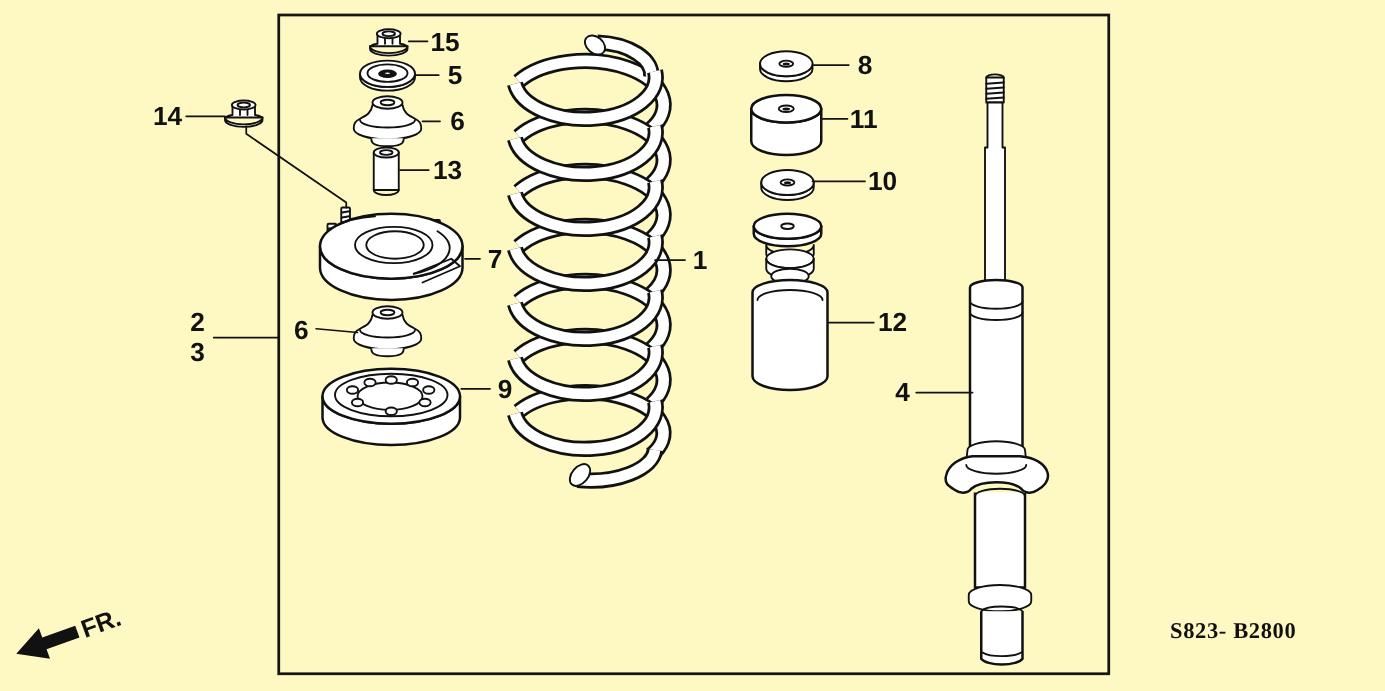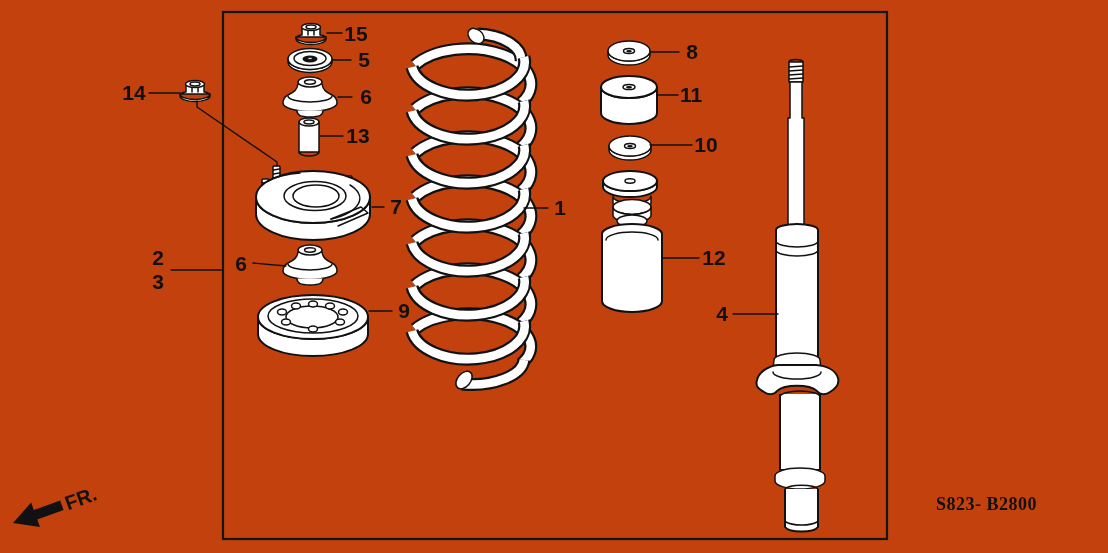--- a/index.html
+++ b/index.html
@@ -1,16 +1,16 @@
 <!DOCTYPE html>
 <html><head>
 <meta charset="utf-8">
 <style>
   html,body{margin:0;padding:0;background:#ffffff;}
-  #stage{position:relative;width:1108px;height:553px;background:#c2410c;overflow:hidden;
+  #stage{position:relative;width:1108px;height:553px;background:#fef9c3;overflow:hidden;
          font-family:"Liberation Sans",sans-serif;}
   svg{position:absolute;left:0;top:0;}
   .o15 {fill:none;stroke:#111;stroke-width:1.5;stroke-linecap:round;stroke-linejoin:round;}
   .wf  {fill:#fff;stroke:#111;stroke-width:2;stroke-linejoin:round;}
   .wf15{fill:#fff;stroke:#111;stroke-width:1.5;stroke-linejoin:round;}
   .ink {fill:#111;stroke:none;}
   .lead{fill:none;stroke:#111;stroke-width:1.4;stroke-linecap:round;stroke-linejoin:round;}
   .frame{fill:none;stroke:#151515;stroke-width:2.2;}
   .sb{fill:none;stroke:#111;stroke-width:13;stroke-linecap:butt;}
   .sw{fill:none;stroke:#fff;stroke-width:8.6;stroke-linecap:butt;}

